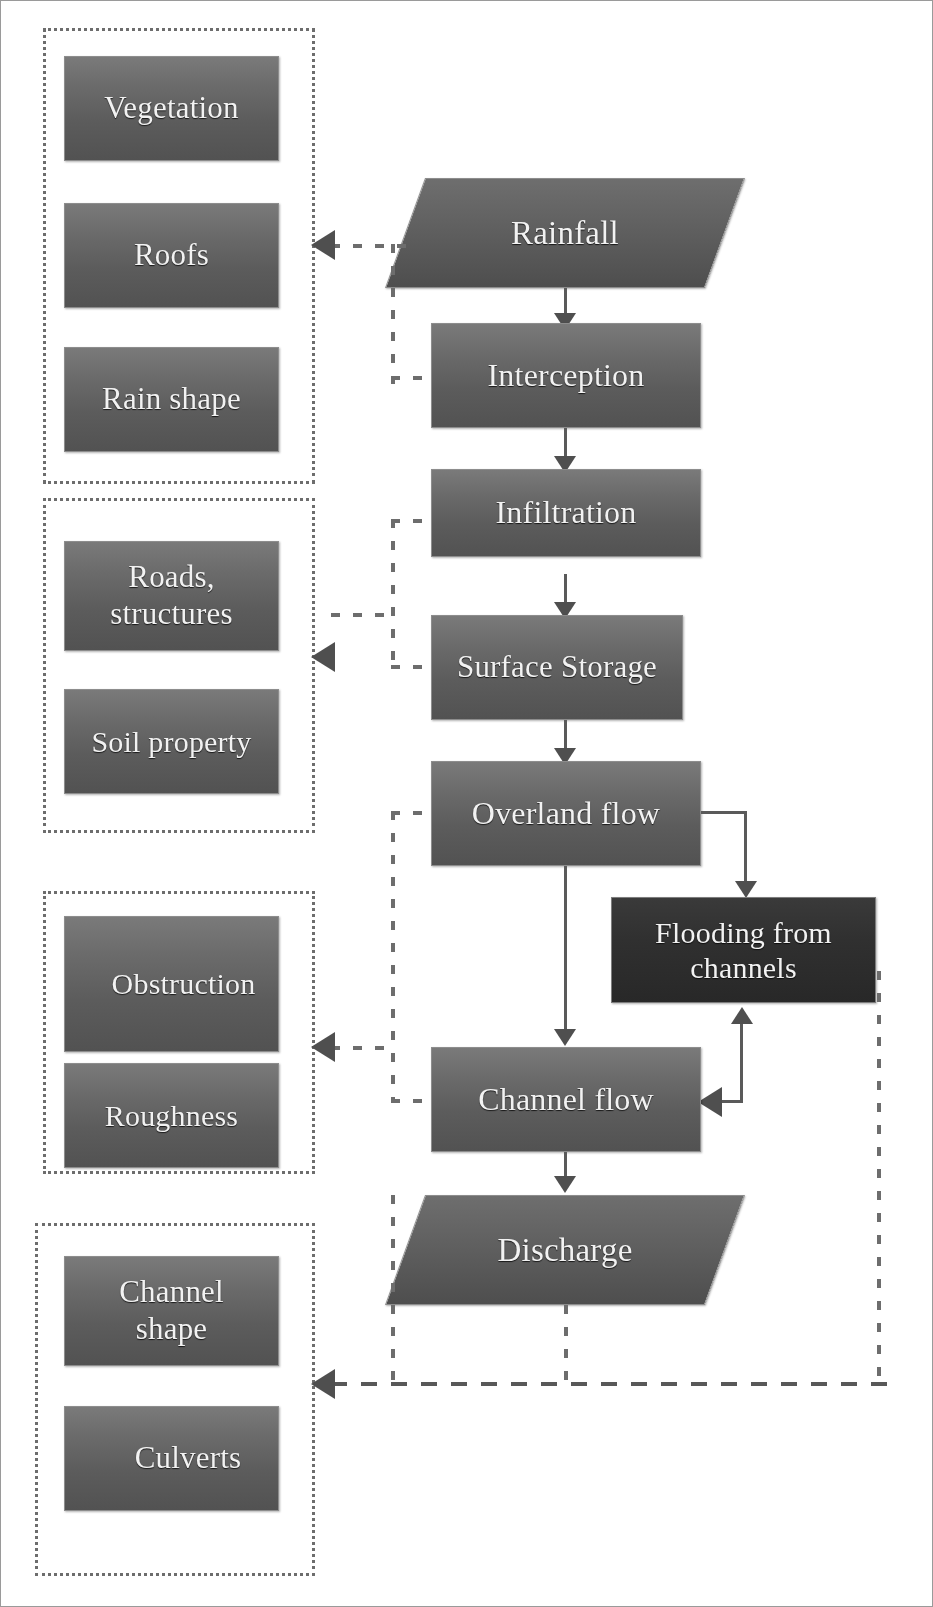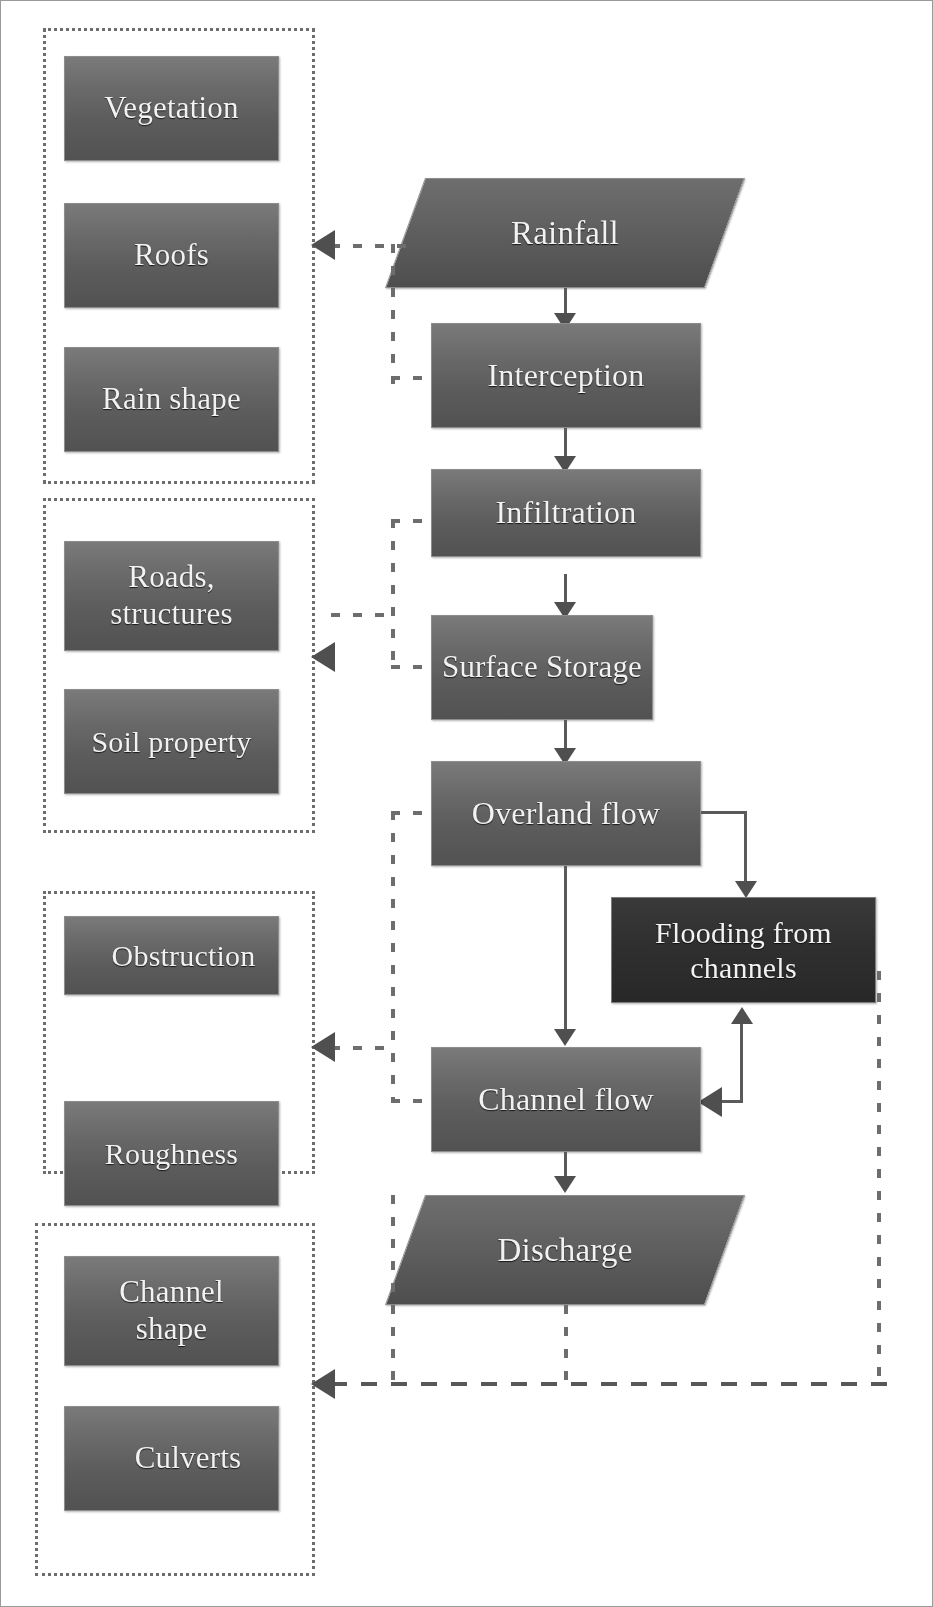--- a/index.html
+++ b/index.html
@@ -115,25 +115,25 @@
   </div>
 
   <div class="node" style="left:63px;top:540px;width:215px;height:110px;font-size:31px;padding:0 14px;">
     <span class="lbl">Roads, structures</span>
   </div>
 
   <div class="node" style="left:63px;top:688px;width:215px;height:105px;font-size:30px;">
     <span class="lbl">Soil property</span>
   </div>
 
-  <div class="node" style="left:63px;top:915px;width:215px;height:79px;font-size:30px;padding-left:24px;">
+  <div class="node" style="left:63px;top:915px;width:215px;height:136px;font-size:30px;padding-left:24px;">
     <span class="lbl">Obstruction</span>
   </div>
 
-  <div class="node" style="left:63px;top:1062px;width:215px;height:105px;font-size:30px;margin-top:38px;">
+  <div class="node" style="left:63px;top:1062px;width:215px;height:105px;font-size:30px;">
     <span class="lbl">Roughness</span>
   </div>
 
   <div class="node" style="left:63px;top:1255px;width:215px;height:110px;font-size:31px;padding:0 30px;">
     <span class="lbl">Channel shape</span>
   </div>
 
   <div class="node" style="left:63px;top:1405px;width:215px;height:105px;font-size:31px;padding-left:33px;">
     <span class="lbl">Culverts</span>
   </div>
@@ -153,21 +153,21 @@
   <div class="solidV" style="left:563px;top:427px;height:38px;"></div>
   <div class="arrowDown" style="left:553px;top:455px;"></div>
 
   <div class="node" style="left:430px;top:468px;width:270px;height:88px;font-size:32px;">
     <span class="lbl">Infiltration</span>
   </div>
 
   <div class="solidV" style="left:563px;top:573px;height:38px;"></div>
   <div class="arrowDown" style="left:553px;top:601px;"></div>
 
-  <div class="node" style="left:430px;top:614px;width:222px;height:105px;font-size:31px;justify-content:center;">
+  <div class="node" style="left:430px;top:614px;width:252px;height:105px;font-size:31px;justify-content:center;">
     <span class="lbl">Surface Storage</span>
   </div>
 
   <div class="solidV" style="left:563px;top:719px;height:38px;"></div>
   <div class="arrowDown" style="left:553px;top:747px;"></div>
 
   <div class="node" style="left:430px;top:760px;width:270px;height:105px;font-size:32px;">
     <span class="lbl">Overland flow</span>
   </div>
 

